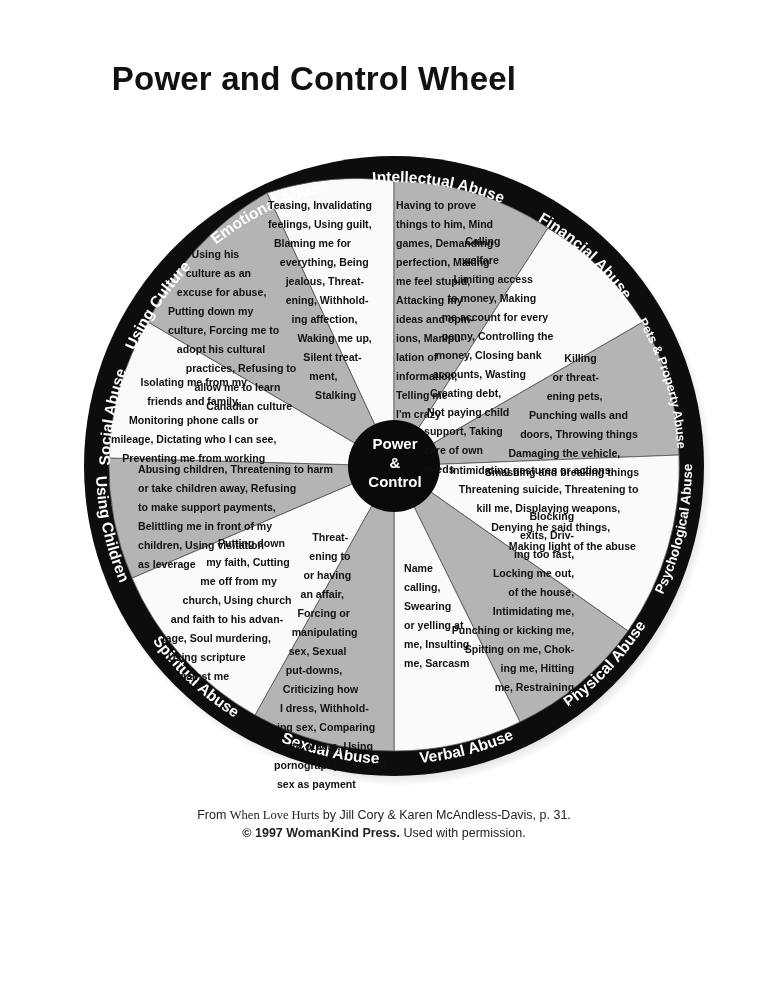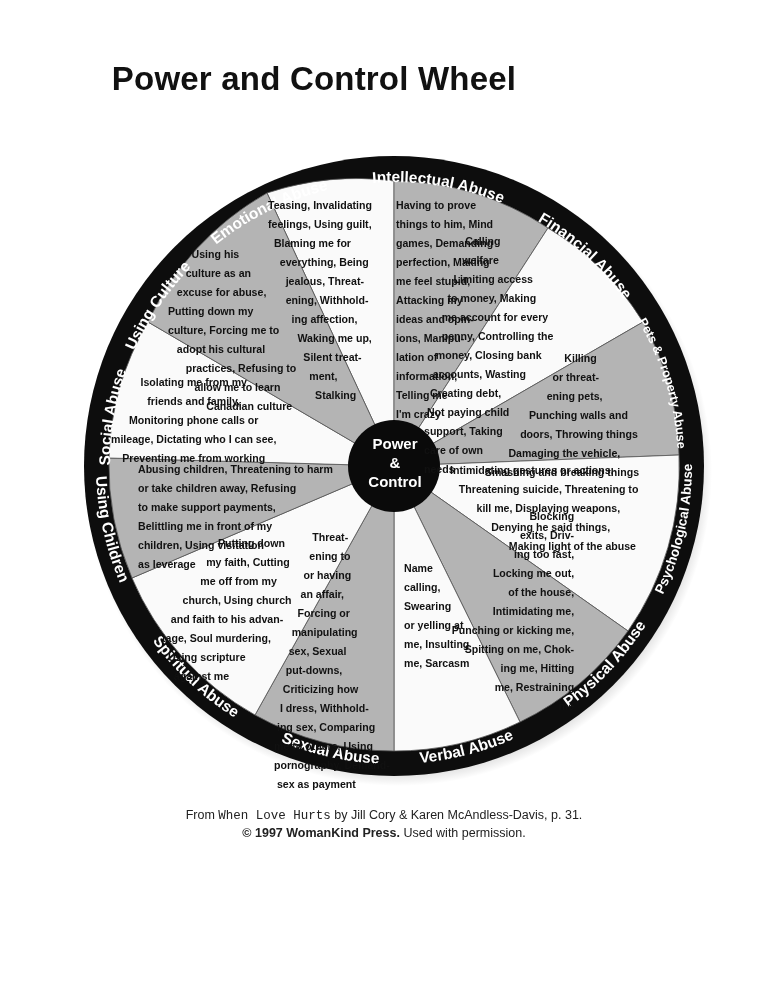--- a/index.html
+++ b/index.html
@@ -1,21 +1,21 @@
 <!DOCTYPE html>
 <html><head>
 <meta charset="utf-8">
 <style>
   html,body{margin:0;padding:0;background:#ffffff;}
   body{width:768px;height:994px;position:relative;overflow:hidden;font-family:"Liberation Sans",sans-serif;}
   .title{position:absolute;left:0;top:60px;width:628px;text-align:center;font-family:"Liberation Sans",sans-serif;font-weight:bold;font-size:33px;color:#111;letter-spacing:0.2px;}
   svg.wheel{position:absolute;left:0;top:0;}
   .seg-text{position:absolute;font-family:"Liberation Sans",sans-serif;font-weight:bold;font-size:10.6px;line-height:19px;color:#111;white-space:pre;}
   .credit{position:absolute;left:0;width:768px;text-align:center;font-family:"Liberation Sans",sans-serif;font-size:12.5px;color:#222;}
-  .credit .book{font-family:Liberation Mono, monospace;}
+  .credit .book{font-family:Liberation Serif, serif;}
   .credit b{font-weight:bold;}
   .center-label{position:absolute;left:347px;top:434px;width:96px;text-align:center;color:#fff;font-family:"Liberation Sans",sans-serif;font-weight:bold;font-size:15px;line-height:19px;}
 </style>
 </head>
 <body>
 
 <div class="title">Power and Control Wheel</div>
 
 <svg class="wheel" width="768" height="994" viewBox="0 0 768 994">
   <defs>

